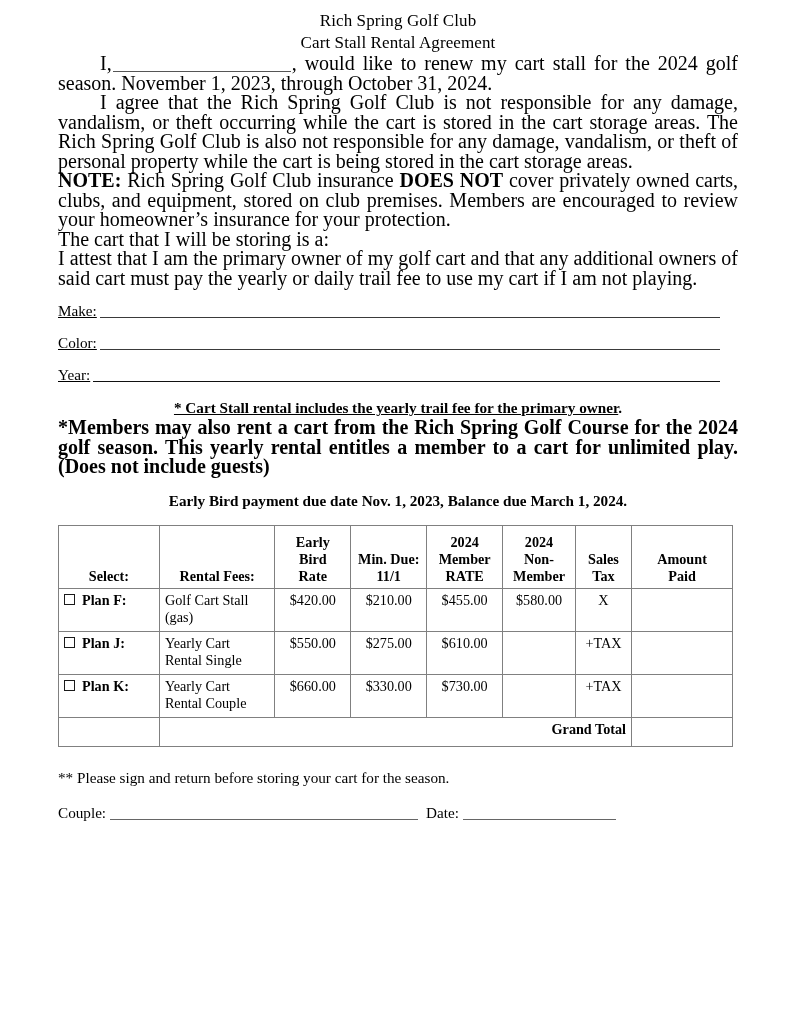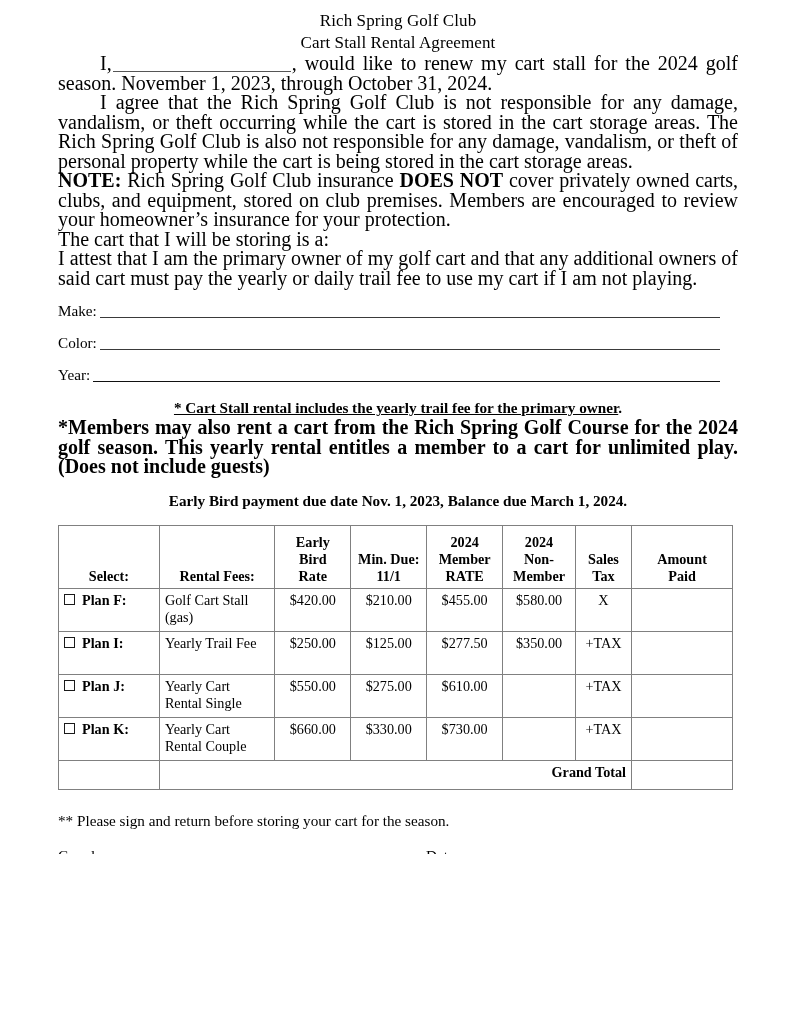--- a/index.html
+++ b/index.html
@@ -68,20 +68,21 @@
   }
 
   
   .field-row {
     font-size: 15.2px;
     line-height: 19px;
     display: flex;
     align-items: flex-end;
     margin-top: 13px;
     width: 662px;
+    text-decoration: underline;
   }
   .field-label {
     white-space: nowrap;
     flex: 0 0 auto;
     padding-right: 3px;
   }
   .field-rule {
     flex: 1 1 auto;
     border-bottom: 1.3px solid #3a3a3a;
     height: 13px;
@@ -271,30 +272,20 @@
             <td class="cell-select"><span class="chk"></span><span>Plan F:</span></td>
             <td>Golf Cart Stall (gas)</td>
             <td class="cell-money">$420.00</td>
             <td class="cell-money">$210.00</td>
             <td class="cell-money">$455.00</td>
             <td class="cell-money">$580.00</td>
             <td class="cell-tax">X</td>
             <td class="cell-amount"></td>
           </tr>
           <tr>
-            <td class="cell-select"><span class="chk"></span><span>Plan I:</span></td>
-            <td>Yearly Trail Fee</td>
-            <td class="cell-money">$250.00</td>
-            <td class="cell-money">$125.00</td>
-            <td class="cell-money">$277.50</td>
-            <td class="cell-money">$350.00</td>
-            <td class="cell-tax">+TAX</td>
-            <td class="cell-amount"></td>
-          </tr>
-          <tr>
             <td class="cell-select"><span class="chk"></span><span>Plan J:</span></td>
             <td>Yearly Cart Rental Single</td>
             <td class="cell-money">$550.00</td>
             <td class="cell-money">$275.00</td>
             <td class="cell-money">$610.00</td>
             <td class="cell-money"></td>
             <td class="cell-tax">+TAX</td>
             <td class="cell-amount"></td>
           </tr>
           <tr>

